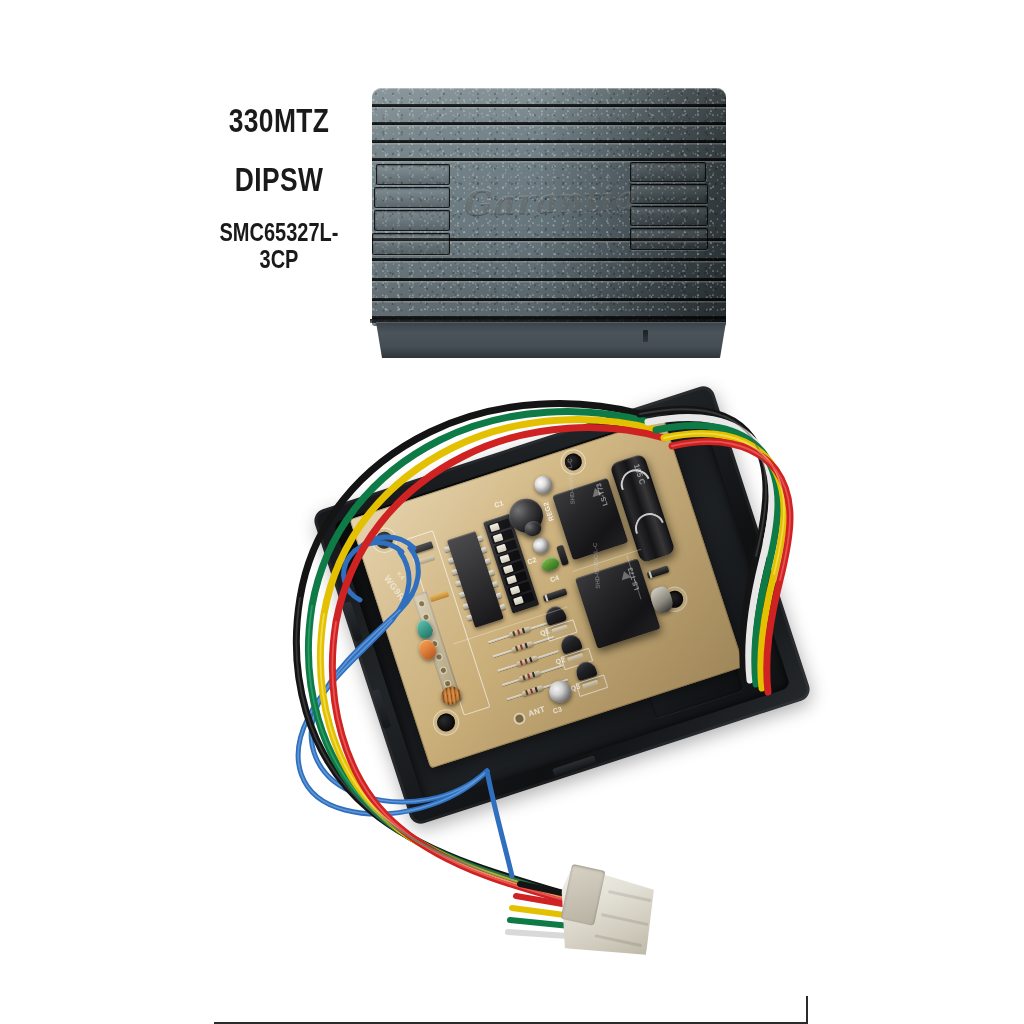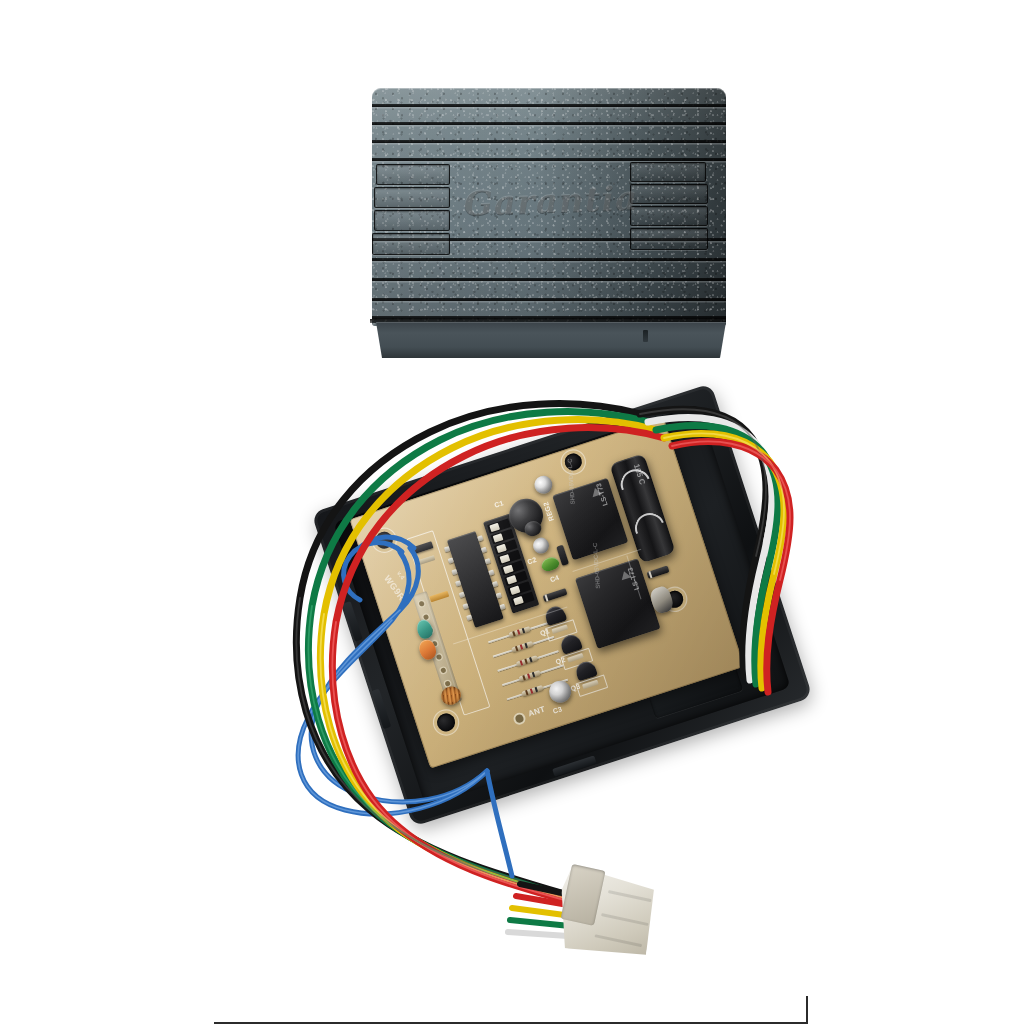--- a/index.html
+++ b/index.html
@@ -209,20 +209,25 @@
   
   #frame-edge{position:absolute;left:214px;top:1016px;width:594px;height:8px;}
   #frame-edge .h{position:absolute;left:0;bottom:0;width:100%;height:2px;background:#2b2b2b;}
   #frame-edge .v{position:absolute;right:0;bottom:0;width:2px;height:28px;background:#2b2b2b;}
 </style>
 </head>
 <body>
 
 <div id="stage">
 
+  <div class="caption">
+    <div class="cap-l1">330MTZ</div>
+    <div class="cap-l2">DIPSW</div>
+    <div class="cap-l3">SMC65327L-3CP</div>
+  </div>
 
   <div id="enclosure">
     <div class="encl-top">
 
       <div class="rib" style="top:16px"></div>
       <div class="rib" style="top:34px"></div>
       <div class="rib" style="top:52px"></div>
       <div class="rib" style="top:70px"></div>
 
       <div class="rib" style="top:150px"></div>

